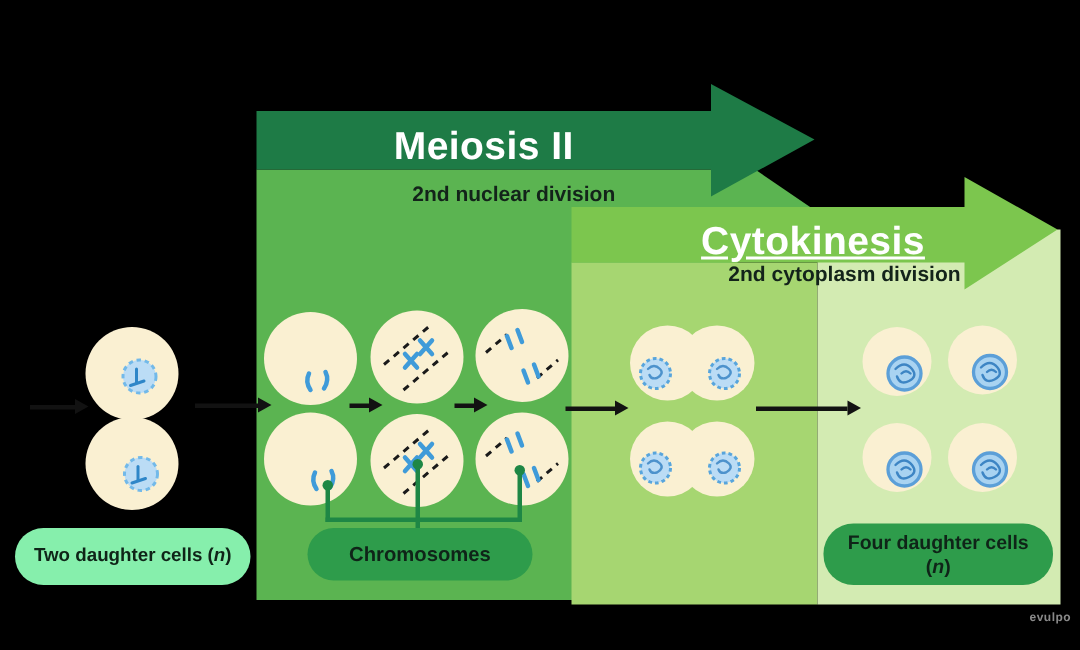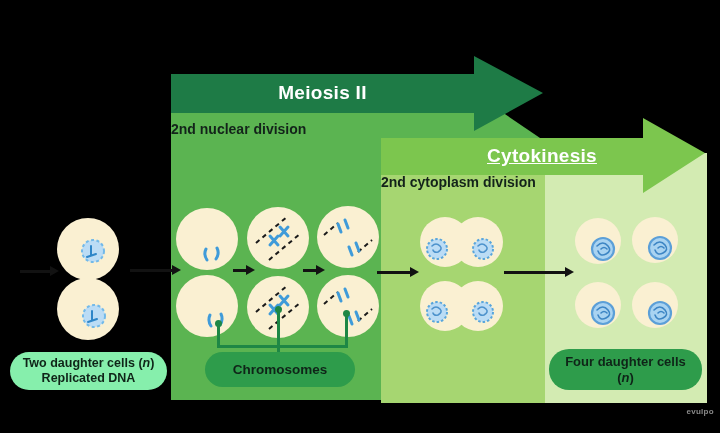--- a/index.html
+++ b/index.html
@@ -1,22 +1,22 @@
 <!DOCTYPE html>
 <html><head>
 <meta charset="utf-8">
 <style>
   html,body{margin:0;padding:0;background:#000;}
   #canvas{position:relative;width:720px;height:433px;background:#000;overflow:hidden;
           font-family:"Liberation Sans","DejaVu Sans",sans-serif;}
   .abs{position:absolute;}
   svg{display:block;}
   
-  .title{position:absolute;color:#fff;font-weight:bold;font-size:19px;text-align:center;letter-spacing:.3px;}
-  .subtitle{position:absolute;color:#13231a;font-weight:bold;font-size:14px;text-align:left;}
+  .title{position:absolute;color:#fff;font-weight:bold;font-size:26px;text-align:center;letter-spacing:.3px;}
+  .subtitle{position:absolute;color:#13231a;font-weight:bold;font-size:14px;text-align:center;padding-left:20px;}
   
   .cell{position:absolute;background:#FAF0D2;border-radius:50%;z-index:2;}
   
   .shaft{position:absolute;height:3px;background:#121212;z-index:3;}
   .head{position:absolute;width:0;height:0;border-top:5.5px solid transparent;
         border-bottom:5.5px solid transparent;border-left:9.5px solid #121212;z-index:3;}
   
   .conn{position:absolute;background:#1E8745;z-index:3;}
   .dot{position:absolute;width:7px;height:7px;border-radius:50%;background:#1E8745;z-index:3;}
   
@@ -200,21 +200,20 @@
   <div class="dot" style="left:215px;top:320px;"></div>
   <div class="dot" style="left:275px;top:306px;"></div>
   <div class="dot" style="left:343px;top:310px;"></div>
   <div class="conn" style="left:217px;top:323px;width:3px;height:25px;"></div>
   <div class="conn" style="left:277px;top:309px;width:3px;height:44px;"></div>
   <div class="conn" style="left:345px;top:313px;width:3px;height:35px;"></div>
   <div class="conn" style="left:217px;top:345px;width:131px;height:3px;"></div>
 
   <div class="pill pill-light" style="left:10px;top:352px;width:157px;height:38px;">
     <div class="ln"><span>Two daughter cells (</span><span class="it">n</span><span>)</span></div>
-    <div class="ln">Replicated DNA</div>
   </div>
 
   <div class="pill pill-dark" style="left:549px;top:349px;width:153px;height:41px;">
     <div class="ln2">Four daughter cells</div>
     <div class="ln2"><span>(</span><span class="it">n</span><span>)</span></div>
   </div>
 
   <div class="pill pill-dark" style="left:205px;top:352px;width:150px;height:35px;" id="chromosomes-pill">
     <div>Chromosomes</div>
   </div>

